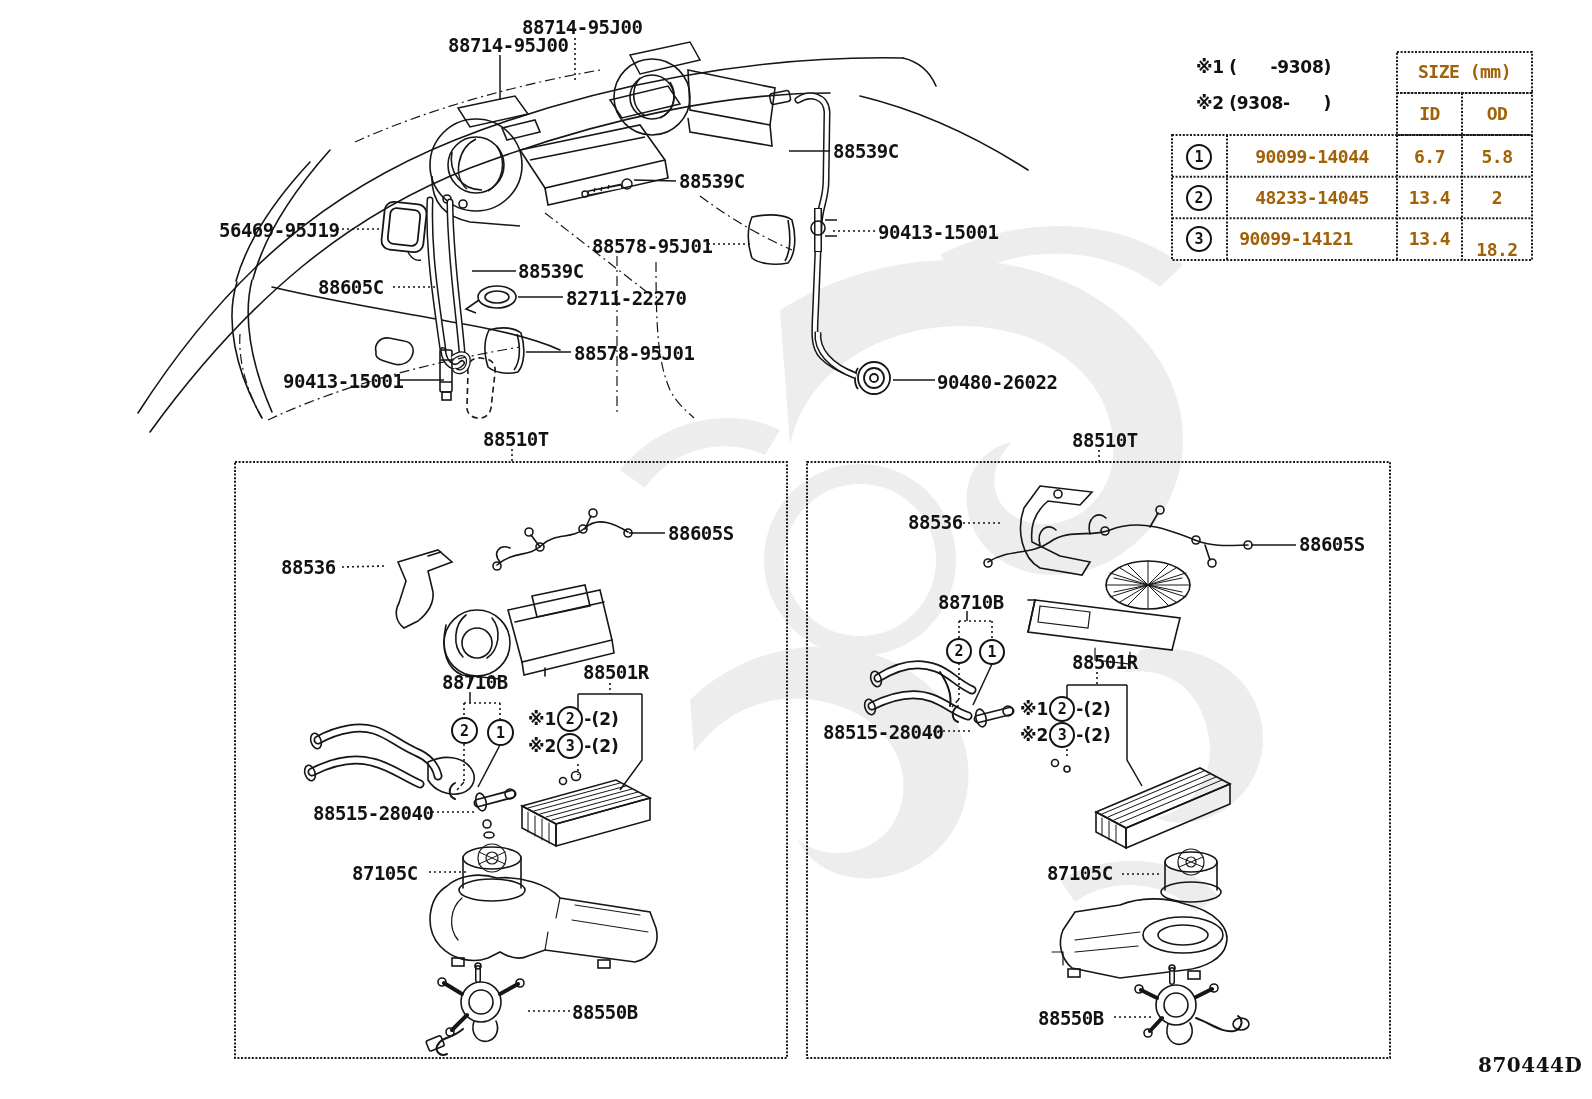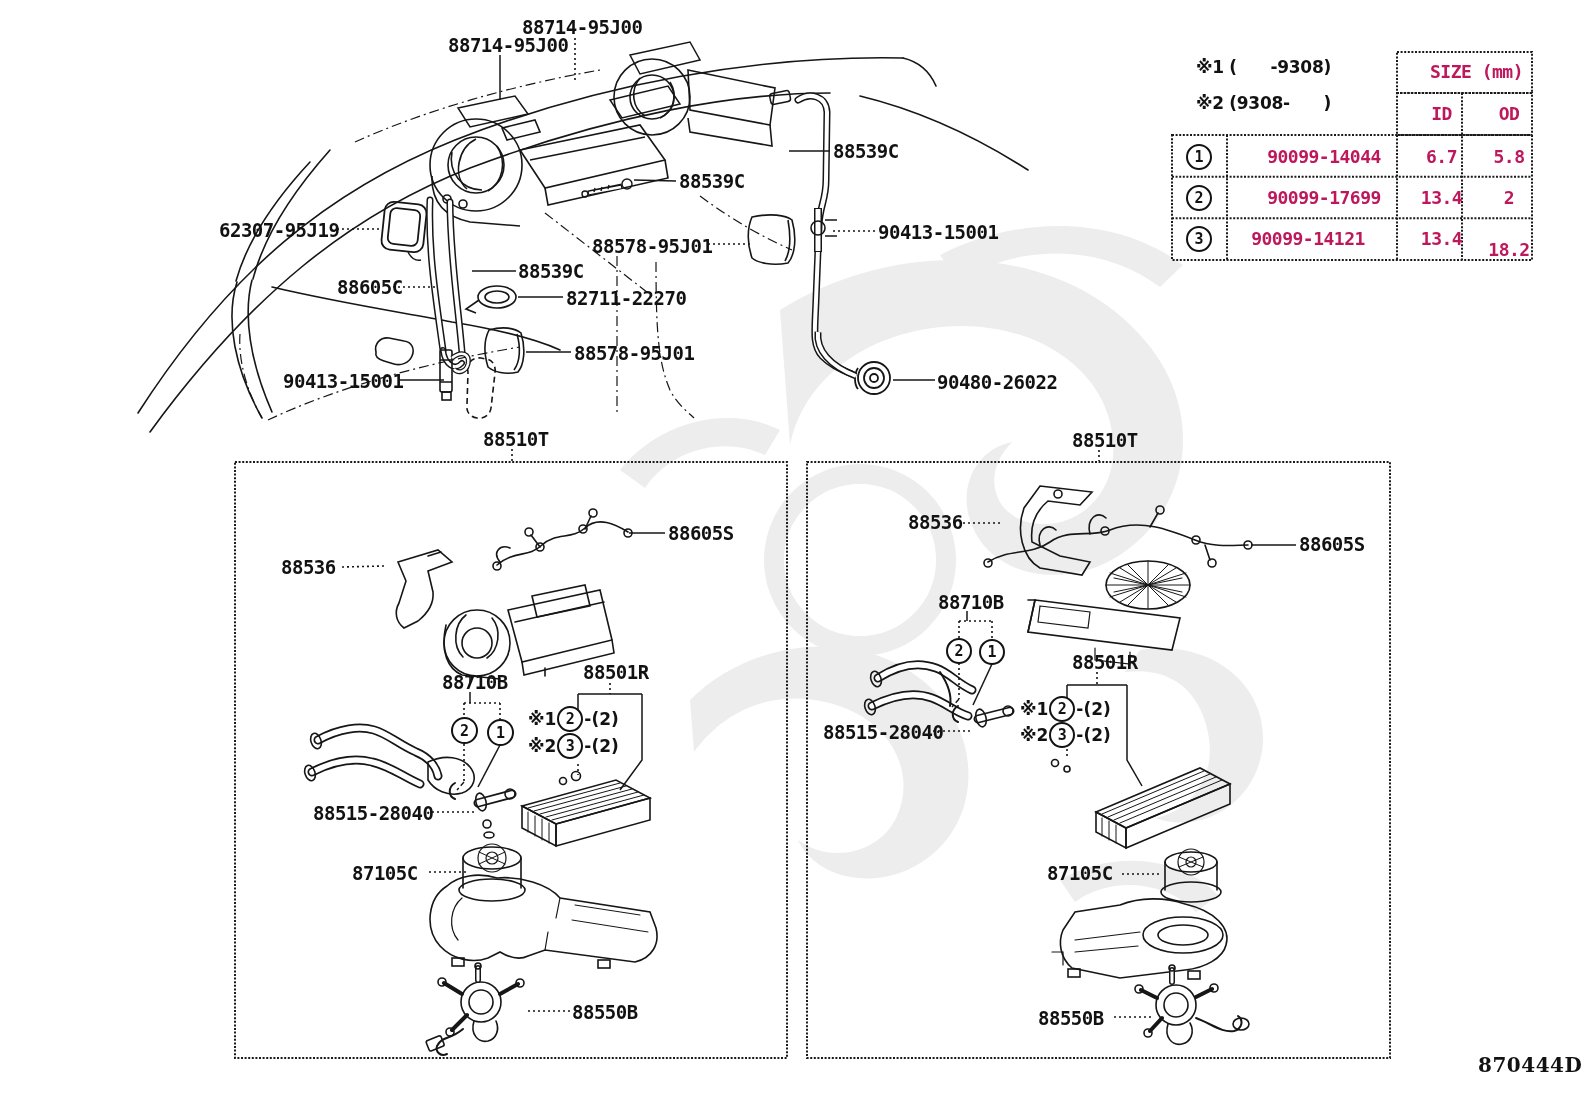--- a/index.html
+++ b/index.html
@@ -4,21 +4,21 @@
 <style>
   html,body{margin:0;padding:0;background:#ffffff;}
   .stage{position:relative;width:1592px;height:1099px;background:#ffffff;overflow:hidden;
          font-family:"DejaVu Sans Mono",monospace;}
   .stage svg{position:absolute;left:0;top:0;}
   .lbl{position:absolute;font:bold 19px/19px "DejaVu Sans Mono",monospace;
        letter-spacing:-0.5px;color:#121212;white-space:pre;}
   .note{position:absolute;font:bold 17px/20px "DejaVu Sans","Liberation Sans",sans-serif;
         color:#121212;white-space:pre;letter-spacing:-0.3px;}
   .cellt{position:absolute;font:bold 18px/20px "DejaVu Sans Mono",monospace;
-         letter-spacing:-0.5px;color:#be185d;text-align:center;margin-left:12px;}
+         letter-spacing:-0.5px;color:#a16207;text-align:center;}
   .circ{position:absolute;box-sizing:border-box;border:2px solid #121212;border-radius:50%;
         background:#ffffff;display:flex;align-items:center;justify-content:center;
         font:bold 15px "DejaVu Sans Mono",monospace;color:#121212;}
   .specrow{position:absolute;display:flex;align-items:center;gap:1px;
            font:bold 17px "DejaVu Sans","Liberation Sans",sans-serif;color:#121212;}
   .specrow .sc{box-sizing:border-box;width:26px;height:26px;border:2px solid #121212;
            border-radius:50%;background:#fff;display:flex;align-items:center;justify-content:center;
            font:bold 15px "DejaVu Sans Mono",monospace;}
   .drawnum{position:absolute;font:bold 20px "DejaVu Serif","Liberation Serif",serif;
            color:#121212;letter-spacing:0.5px;}
@@ -370,25 +370,25 @@
     <rect x="1172" y="135" width="360" height="125"></rect>
     <path d="M1172,176.7 L1532,176.7 M1172,218.3 L1532,218.3"></path>
     <path d="M1227,135 L1227,260 M1397,135 L1397,260 M1462,93 L1462,260"></path>
   </g>
 </svg>
 
 <div class="lbl" style="left:522px;top:18px">88714-95J00</div>
 <div class="lbl" style="left:448px;top:36px">88714-95J00</div>
 <div class="lbl" style="left:833px;top:142px">88539C</div>
 <div class="lbl" style="left:679px;top:172px">88539C</div>
-<div class="lbl" style="left:219px;top:221px">62307-95J19</div>
+<div class="lbl" style="left:219px;top:221px">56469-95J19</div>
 <div class="lbl" style="left:592px;top:237px">88578-95J01</div>
 <div class="lbl" style="left:878px;top:223px">90413-15001</div>
 <div class="lbl" style="left:518px;top:262px">88539C</div>
-<div class="lbl" style="left:337px;top:278px">88605C</div>
+<div class="lbl" style="left:318px;top:278px">88605C</div>
 <div class="lbl" style="left:566px;top:289px">82711-22270</div>
 <div class="lbl" style="left:574px;top:344px">88578-95J01</div>
 <div class="lbl" style="left:283px;top:372px">90413-15001</div>
 <div class="lbl" style="left:937px;top:373px">90480-26022</div>
 
 <div class="lbl" style="left:483px;top:430px">88510T</div>
 <div class="lbl" style="left:668px;top:524px">88605S</div>
 <div class="lbl" style="left:281px;top:558px">88536</div>
 <div class="lbl" style="left:442px;top:673px">88710B</div>
 <div class="lbl" style="left:583px;top:663px">88501R</div>
@@ -435,21 +435,21 @@
 <div class="cellt" style="left:1397px;top:62px;width:135px">SIZE (mm)</div>
 <div class="cellt" style="left:1397px;top:104px;width:65px">ID</div>
 <div class="cellt" style="left:1462px;top:104px;width:70px">OD</div>
 
 <span class="circ" style="left:1186px;top:144px;width:26px;height:26px">1</span>
 <div class="cellt" style="left:1227px;top:147px;width:170px">90099-14044</div>
 <div class="cellt" style="left:1397px;top:147px;width:65px">6.7</div>
 <div class="cellt" style="left:1462px;top:147px;width:70px">5.8</div>
 
 <span class="circ" style="left:1186px;top:185px;width:26px;height:26px">2</span>
-<div class="cellt" style="left:1227px;top:188px;width:170px">90099-17699</div>
+<div class="cellt" style="left:1227px;top:188px;width:170px">48233-14045</div>
 <div class="cellt" style="left:1397px;top:188px;width:65px">13.4</div>
 <div class="cellt" style="left:1462px;top:188px;width:70px">2</div>
 
 <span class="circ" style="left:1186px;top:226px;width:26px;height:26px">3</span>
 <div class="cellt" style="left:1227px;top:229px;width:138px">90099-14121</div>
 <div class="cellt" style="left:1397px;top:229px;width:65px">13.4</div>
 <div class="cellt" style="left:1462px;top:240px;width:70px">18.2</div>
 
 <div class="drawnum" style="left:1478px;top:1053px">870444D</div>
 

